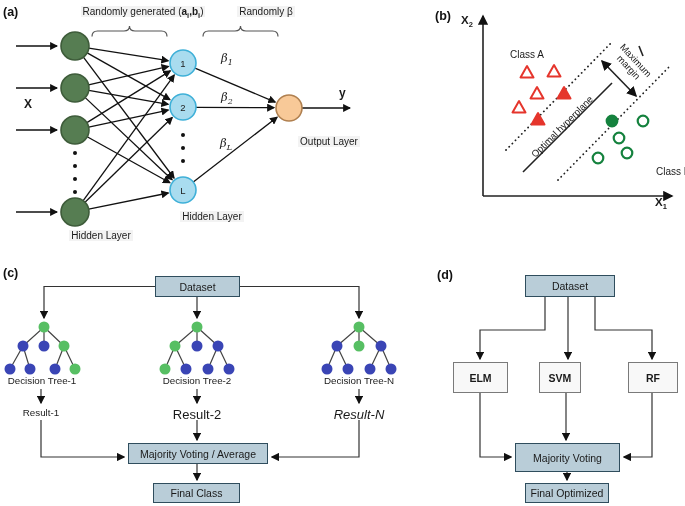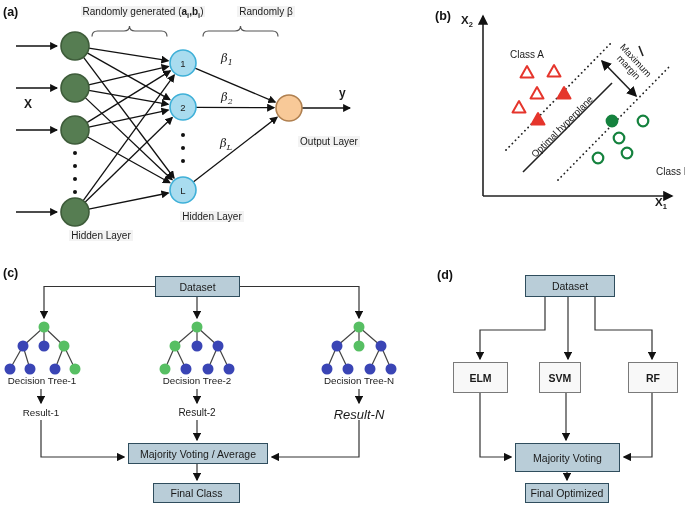--- a/index.html
+++ b/index.html
@@ -237,21 +237,21 @@
   </svg>
 
   <div class="abs panel-label" style="left:3px;top:266px;">(c)</div>
   <div class="box box-blue" style="left:155px;top:276px;width:85px;height:21px;">Dataset</div>
 
   <div class="abs ctr" style="left:-2px;top:375px;width:88px;font-size:9.8px;">Decision Tree-1</div>
   <div class="abs ctr" style="left:153px;top:375px;width:88px;font-size:9.8px;">Decision Tree-2</div>
   <div class="abs ctr" style="left:315px;top:375px;width:88px;font-size:9.8px;">Decision Tree-N</div>
 
   <div class="abs ctr" style="left:9px;top:407px;width:64px;font-size:9.8px;">Result-1</div>
-  <div class="abs ctr" style="left:165px;top:407px;width:64px;font-size:10px;">Result-2</div>
+  <div class="abs ctr" style="left:165px;top:407px;width:64px;font-size:13px;">Result-2</div>
   <div class="abs ctr" style="left:327px;top:407px;width:64px;font-size:13px;font-style:italic;">Result-N</div>
 
   <div class="box box-blue" style="left:128px;top:443px;width:140px;height:21px;">Majority Voting / Average</div>
   <div class="box box-blue" style="left:153px;top:483px;width:87px;height:20px;">Final Class</div>
 
   <svg class="abs" style="left:420px;top:260px;" width="265" height="246" viewBox="0 0 265 246">
     <defs>
       <marker id="ah-d" viewBox="0 0 10 10" refX="8.5" refY="5" markerWidth="7" markerHeight="7" orient="auto-start-reverse">
         <path d="M0,0L10,5L0,10z" fill="#111"></path>
       </marker>

